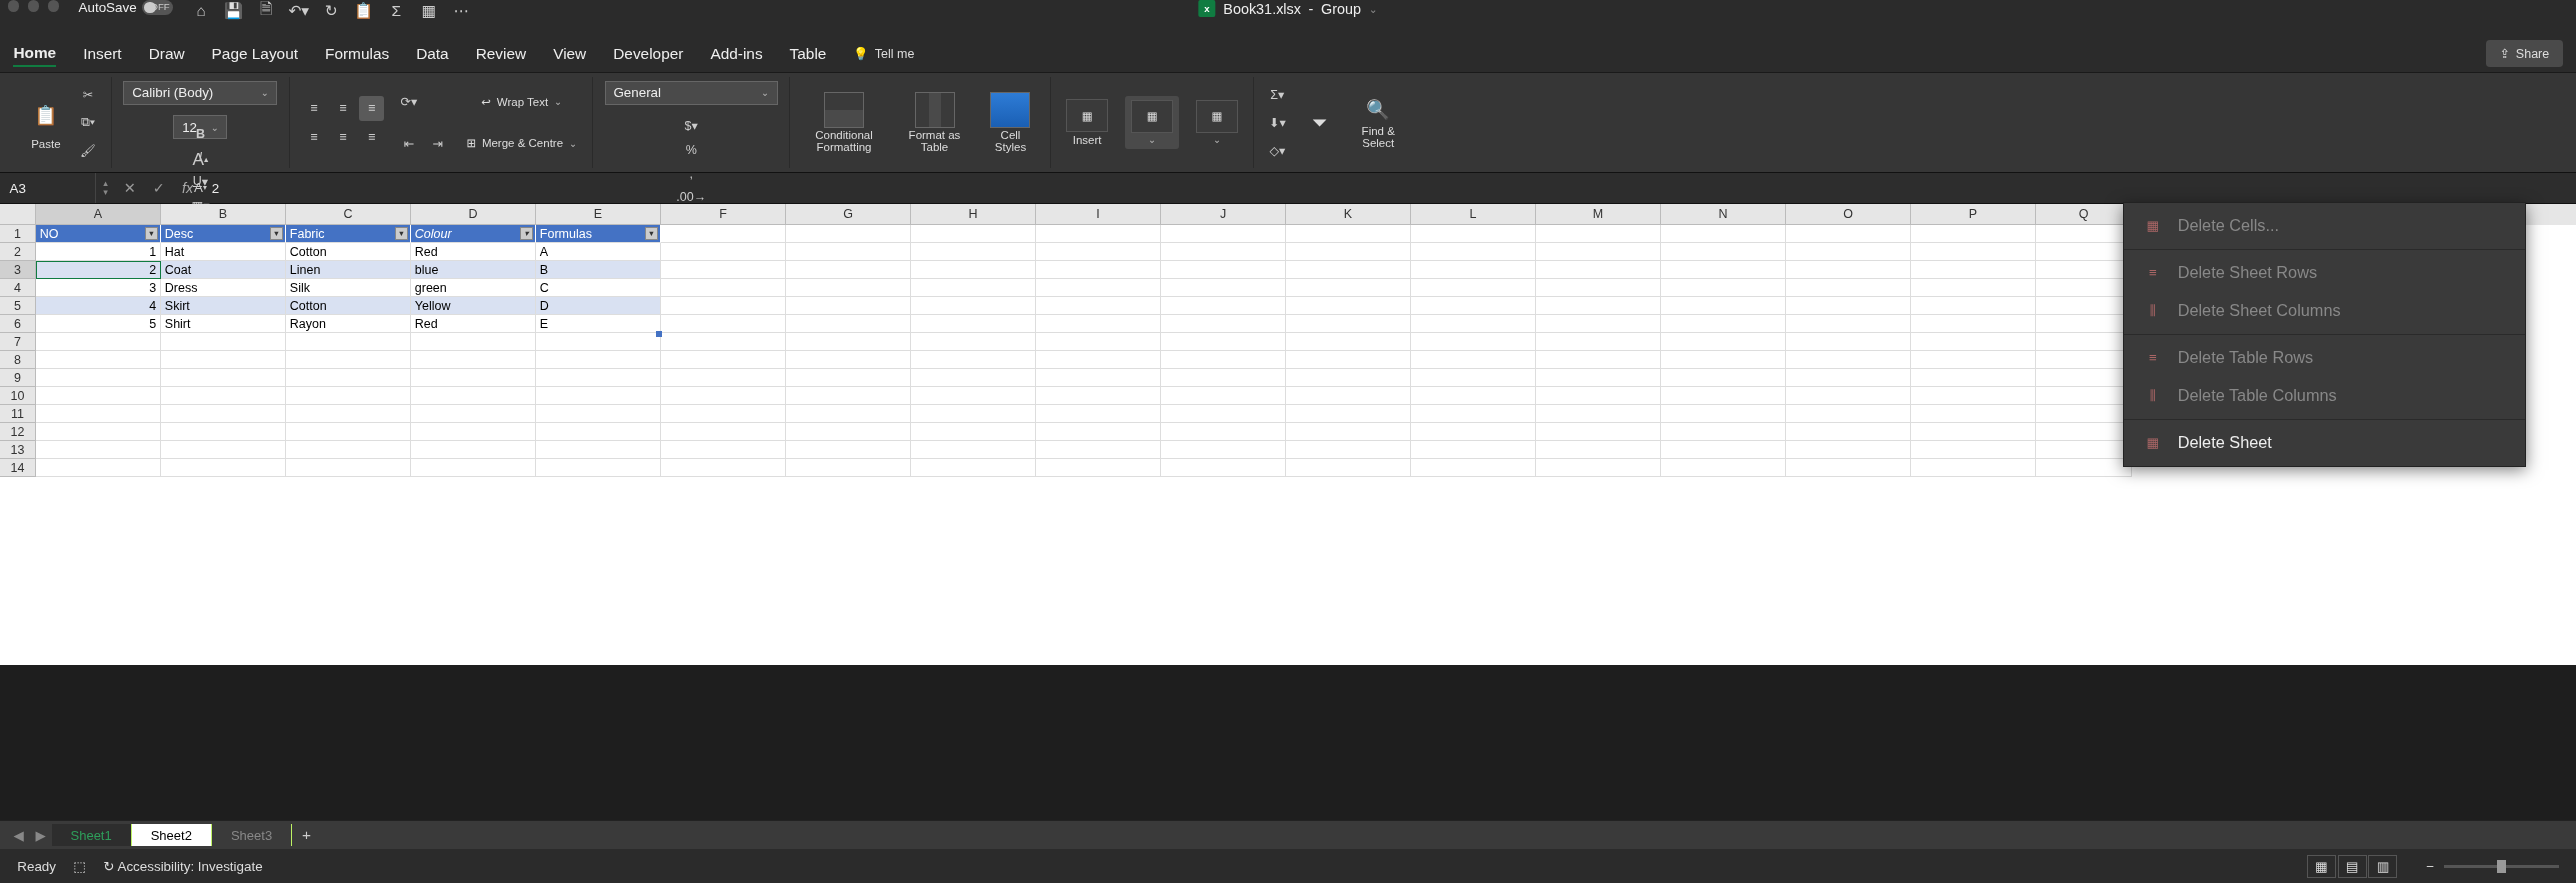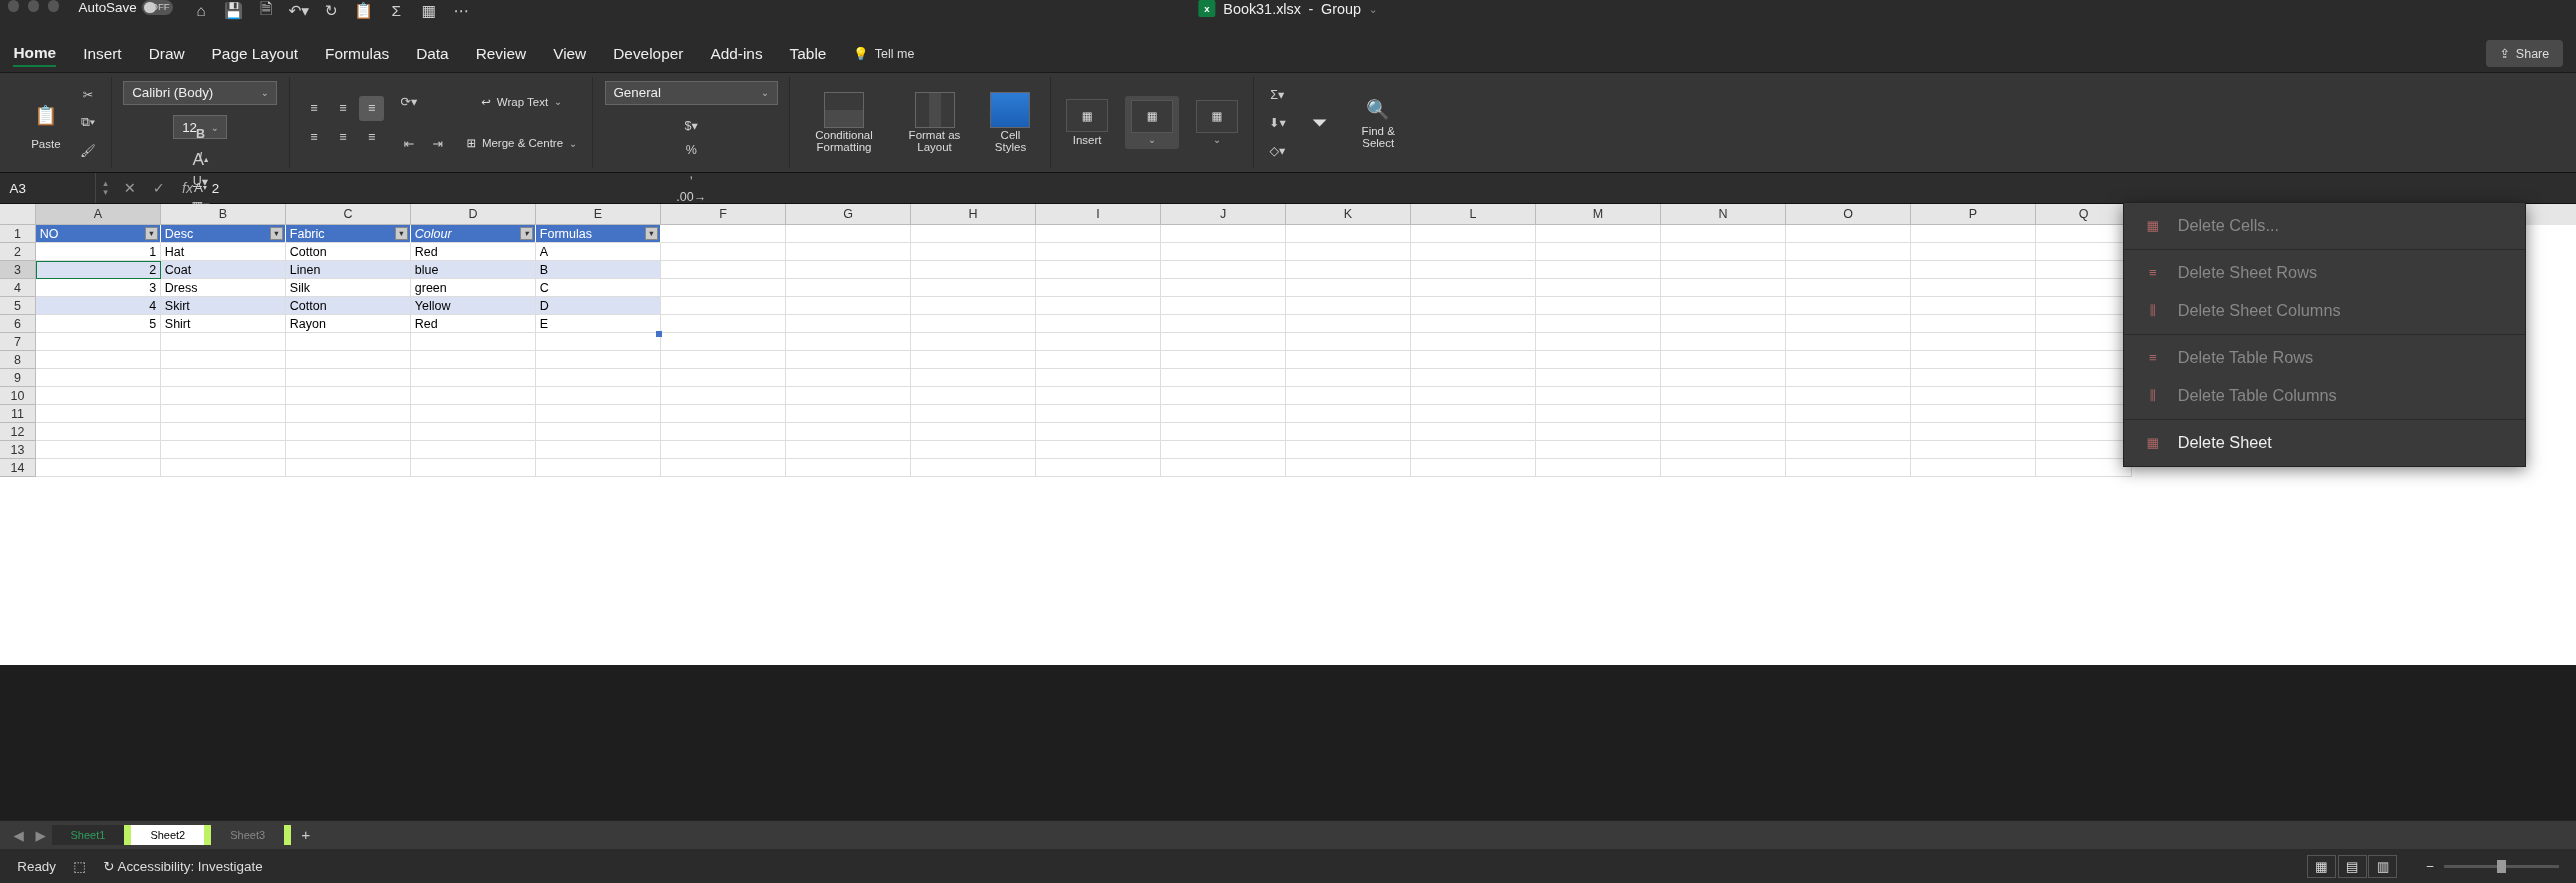--- a/index.html
+++ b/index.html
@@ -73,21 +73,21 @@
 .cell.thdr { background:#4472c4; color:#fff; font-weight:500; border-right:1px solid #fff; position:relative; }
 .cell.band { background:#d9e1f2; }
 .cell .fbtn { position:absolute; right:1.9px; top:1.9px; width:13.4px; height:13.4px; background:#ccc; border:1px solid #888; font-size:8.6px; text-align:center; line-height:11.5px; color:#333; }
 .cell.r { text-align:right; }
 .cell.active { outline:1.9px solid #107c41; outline-offset:-1px; }
 .table-handle { position:absolute; width:5.8px; height:5.8px; background:#4472c4; }
 
 
 .sheet-bar { position:absolute; bottom:35px; left:0; right:0; height:29px; background:#3a3a3a; display:flex; align-items:center; padding:0 7.7px; border-top:1px solid #222; }
 .nav-ar { color:#888; font-size:13.4px; padding:0 5.8px; cursor:pointer; }
-.stab { padding:3.8px 19px; font-size:11px; cursor:pointer; border-right:7px solid #bef264;text-align:right; }
+.stab { padding:3.8px 19px; font-size:13px; cursor:pointer; border-right:1px solid #bef264;text-align:right; }
 .stab.green { color:#2e9e5b; background:#2d2d2d; }
 .stab.active { background:#fff; color:#000; }
 .stab.dim { color:#888; }
 .add-tab { width:29px; text-align:center; color:#ccc; cursor:pointer; font-size:15.4px; }
 
 
 .status-bar { position:absolute; bottom:0; left:0; right:0; height:35px; background:#2b2b2b; display:flex; align-items:center; padding:0 17.3px; gap:17.3px; font-size:13.4px; color:#ddd; }
 .view-btns { margin-left:auto; display:flex; gap:1.9px; }
 .vb { width:29px; height:23px; border:1px solid #555; display:flex; align-items:center; justify-content:center; }
 .zoom { display:flex; align-items:center; gap:9.6px; margin-left:11.5px; }
@@ -250,21 +250,21 @@
   </div>
 
   <div class="rgroup">
     <div style="display:flex;gap:15.4px;align-items:center;height:100%">
       <div class="rb-btn">
           <div class="cf-ic"></div>
           <span style="text-align:center;width:77px">Conditional Formatting</span>
         </div>
       <div class="rb-btn">
           <div class="ft-ic"></div>
-          <span style="text-align:center;width:58px">Format as Layout</span>
+          <span style="text-align:center;width:58px">Format as Table</span>
         </div>
       <div class="rb-btn">
           <div class="cs-ic"></div>
           <span style="text-align:center;width:48px">Cell Styles</span>
         </div>
     </div>
   </div>
 
   <div class="rgroup">
     <div style="display:flex;gap:13.4px;align-items:center;height:100%">

